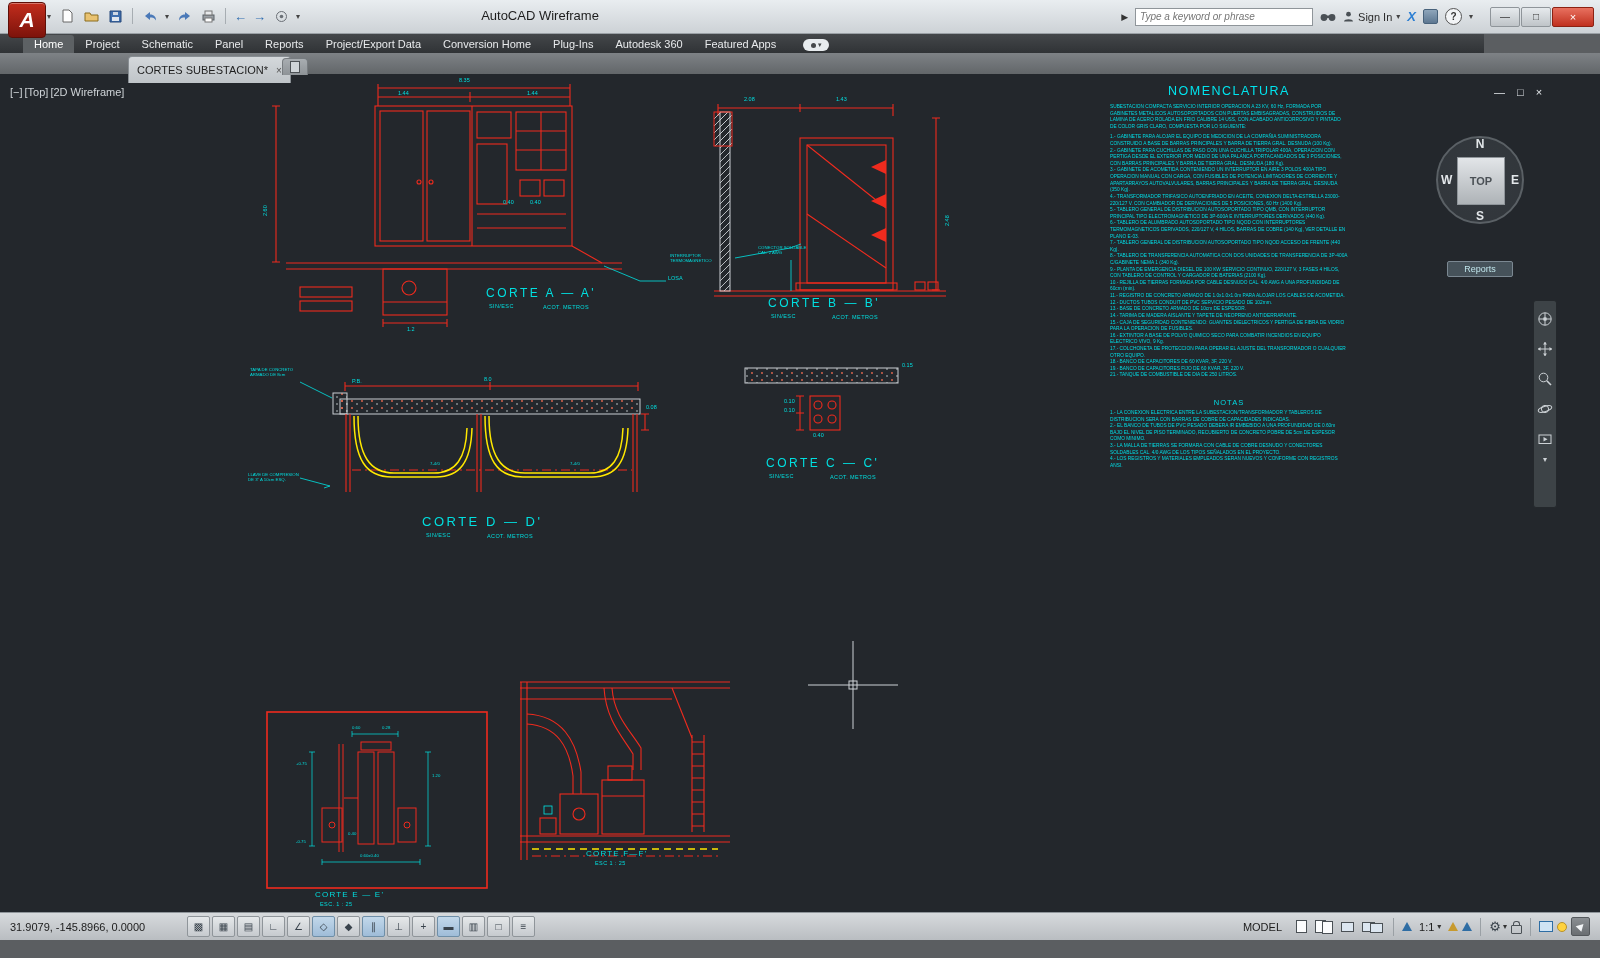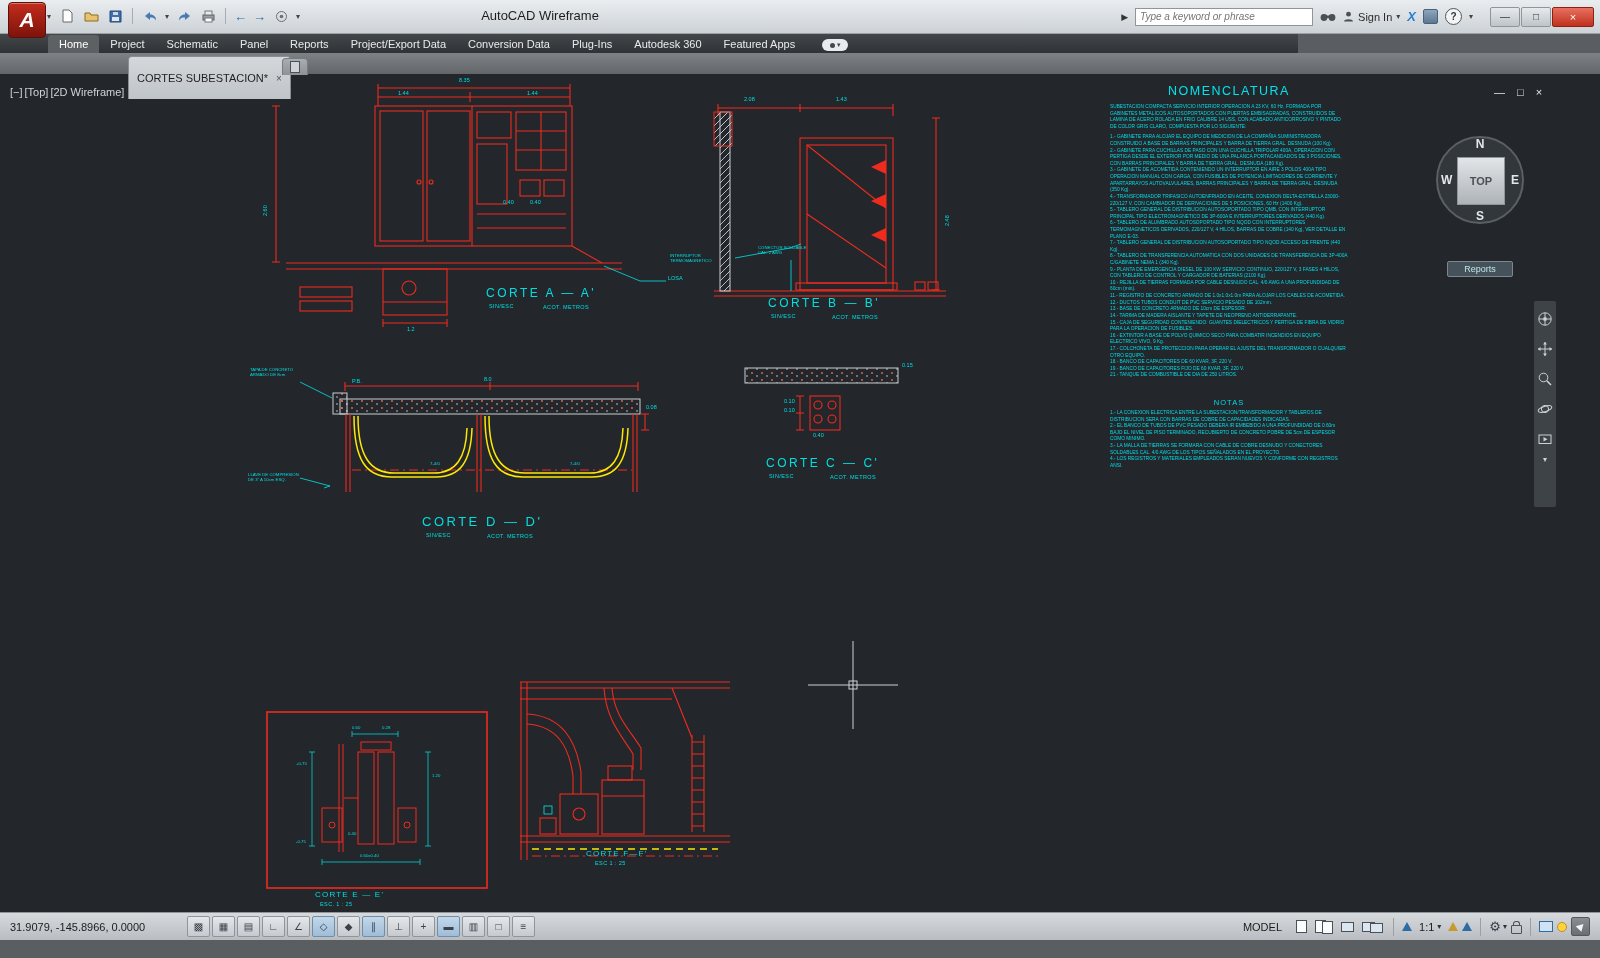--- a/index.html
+++ b/index.html
@@ -29,32 +29,32 @@
   .xchg{color:#2d7fd3;font-weight:bold;font-size:13px;font-style:italic;}
   .appsq{width:13px;height:13px;border-radius:2px;background:linear-gradient(#8fa6bb,#5d7791);border:1px solid #48627b;}
   .help{width:15px;height:15px;border-radius:50%;border:1px solid #555;color:#333;font-size:10px;font-weight:bold;
     display:flex;align-items:center;justify-content:center;background:#f2f4f6;}
   .winbtns{display:flex;gap:1px;margin-left:10px;}
   .wb{width:28px;height:18px;display:flex;align-items:center;justify-content:center;font-size:10px;color:#333;
     background:linear-gradient(#e6eaed,#bfc4c8);border:1px solid #8f959a;border-radius:2px;}
   .wb.close{width:40px;background:linear-gradient(#e87160,#c0301e);color:#fff;border-color:#8c2112;font-size:11px;}
 
   
-  .ribbonbar{position:absolute;left:0;top:33px;width:1298px;height:20px;background:linear-gradient(#45484b,#303336);
-    display:flex;align-items:flex-end;padding-left:48px;box-sizing:border-box;z-index:30;text-align:center;}
+  .ribbonbar{position:absolute;left:0;top:33px;width:1484px;height:20px;background:linear-gradient(#45484b,#303336);
+    display:flex;align-items:flex-end;padding-left:23px;box-sizing:border-box;z-index:30;text-align:center;}
   .rtab{font-size:11px;color:#e8eaec;padding:3px 11px 3px;white-space:nowrap;border-radius:3px 3px 0 0;}
   .rtab.active{background:#5d6164;color:#fff;}
   .cloudpill{margin-left:16px;margin-bottom:2px;width:26px;height:12px;border-radius:7px;background:#e8ecef;
     display:flex;align-items:center;justify-content:center;gap:2px;}
   .cloudpill .dot{width:5px;height:5px;border-radius:50%;background:#45484b;}
   .cloudpill .caret{font-size:7px;color:#45484b;}
 
   
   .filetabs{position:absolute;left:0;top:53px;width:1600px;height:21px;background:linear-gradient(#7e8286,#626669);z-index:30;}
-  .ftab{position:absolute;left:128px;top:3px;height:18px;padding:12px 8px;background:linear-gradient(#d4d8db,#bfc4c8);
+  .ftab{position:absolute;left:128px;top:3px;height:18px;padding:4px 8px;background:linear-gradient(#d4d8db,#bfc4c8);
     border:1px solid #888e93;border-bottom:none;border-radius:4px 4px 0 0;display:flex;align-items:center;gap:8px;
     font-size:11px;color:#1e1e1e;}
   .ftab .x{font-size:10px;color:#555;}
   .minitab{position:absolute;left:282px;top:5px;width:24px;height:16px;background:linear-gradient(#a8adb1,#8e9397);
     border:1px solid #777c80;border-bottom:none;border-radius:4px 4px 0 0;display:flex;align-items:center;justify-content:center;}
   .minitab .pgico{width:8px;height:10px;border:1px solid #4c5155;background:#cfd4d8;}
 
   
   .canvas{position:absolute;left:0;top:74px;width:1600px;height:838px;background:#23272c;overflow:hidden;}
   .cad{position:absolute;left:0;top:0;width:1600px;height:838px;pointer-events:none;}
@@ -215,21 +215,21 @@
   </div>
 </div>
 
 <div class="ribbonbar">
   <span class="rtab active">Home</span>
   <span class="rtab">Project</span>
   <span class="rtab">Schematic</span>
   <span class="rtab">Panel</span>
   <span class="rtab">Reports</span>
   <span class="rtab">Project/Export Data</span>
-  <span class="rtab">Conversion Data</span>
+  <span class="rtab">Conversion Home</span>
   <span class="rtab">Plug-Ins</span>
   <span class="rtab">Autodesk 360</span>
   <span class="rtab">Featured Apps</span>
   <span class="cloudpill">
       <span class="dot"></span>
       <span class="caret">▾</span>
     </span>
 </div>
 
 <div class="filetabs">

